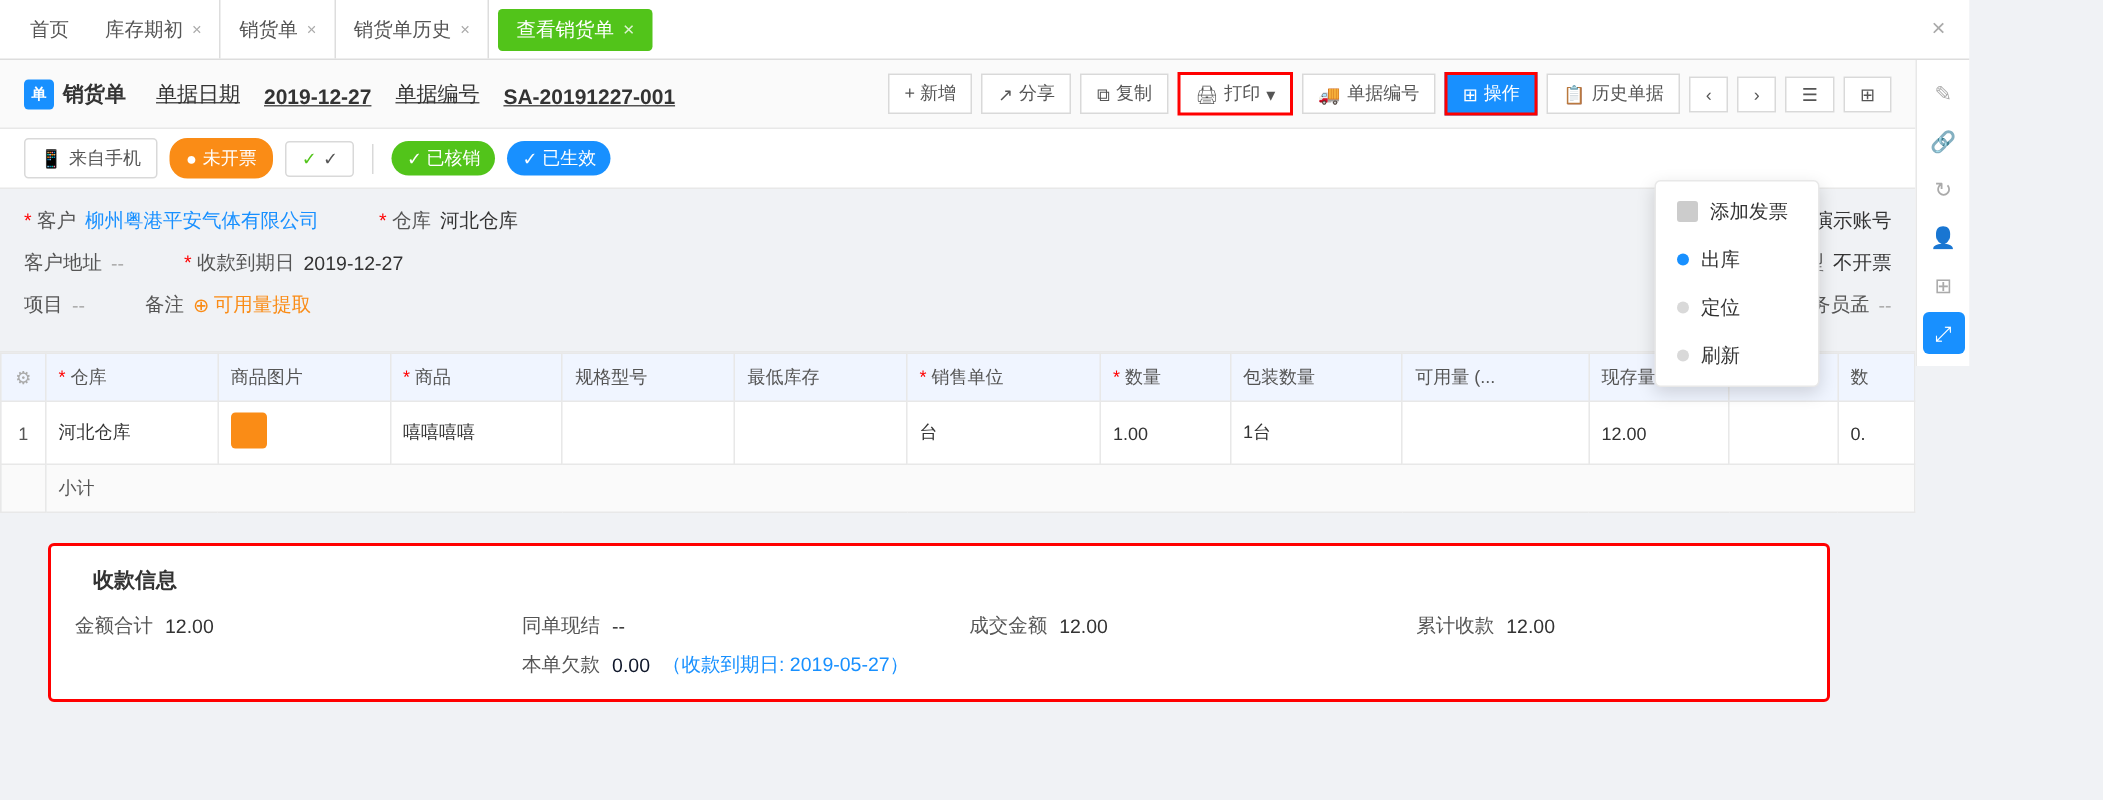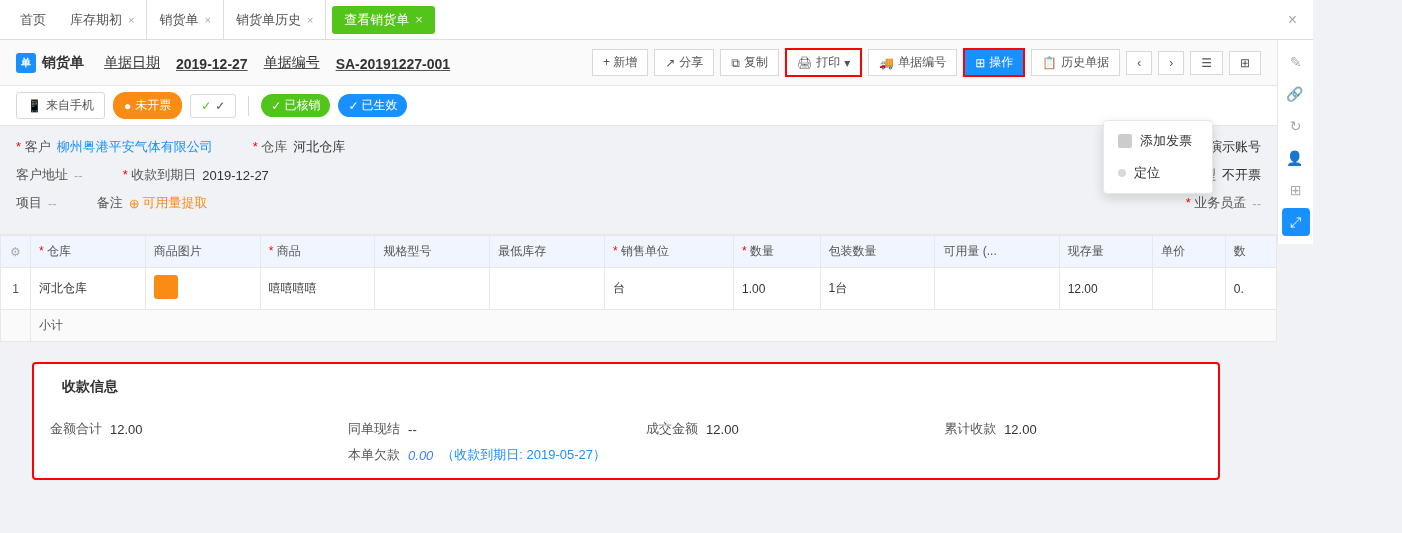--- a/index.html
+++ b/index.html
@@ -78,26 +78,26 @@
     
     .payment-section {
       margin: 12px 16px;
       border: 2px solid #f00;
       border-radius: 4px;
       padding: 14px 16px;
       background: #fff;
       display: inline-block;
       min-width: 520px;
     }
-    .payment-title { font-weight: bold; font-size: 14px; margin-bottom: 24px; padding-left: 12px; }
+    .payment-title { font-weight: bold; font-size: 14px; margin-bottom: 12px; padding-left: 12px; }
     .payment-grid { display: grid; grid-template-columns: 1fr 1fr 1fr 1fr; gap: 8px 40px; }
     .payment-row { display: flex; align-items: center; gap: 8px; }
     .payment-label { color: #555; white-space: nowrap; }
     .payment-value { color: #333; font-weight: 500; }
-    .payment-value.red { color: #3b82f6; font-style: italic; }
+    .payment-value.red { color: #0f172a; }
     .payment-value.blue { color: #1890ff; }
 
     
     .right-sidebar {
       position: absolute; right: 0; top: 40px; width: 36px;
       background: #fff; border-left: 1px solid #e8e8e8;
       display: flex; flex-direction: column; align-items: center;
       padding: 8px 0; gap: 4px;
     }
     .sidebar-icon { width: 28px; height: 28px; display: flex; align-items: center; justify-content: center; cursor: pointer; border-radius: 4px; color: #aaa; font-size: 14px; }
@@ -355,18 +355,26 @@
     <div class="sidebar-icon">⊞</div>
     <div class="sidebar-icon active" style="background:#1890ff; color:#fff; border-radius:4px;">⤢</div>
   </div>
 
   <div class="dropdown-menu">
     <div class="dropdown-item">
       <span style="width:14px;height:14px;background:#ccc;border-radius:2px;display:inline-block;"></span>
       <span>添加发票</span>
     </div>
     <div class="dropdown-item">
+      <span style="width:8px;height:8px;border-radius:50%;background:#1890ff;display:inline-block;"></span>
+      <span>出库</span>
+    </div>
+    <div class="dropdown-item">
       <span style="width:8px;height:8px;border-radius:50%;background:#d9d9d9;display:inline-block;"></span>
       <span>定位</span>
     </div>
+    <div class="dropdown-item">
+      <span style="width:8px;height:8px;border-radius:50%;background:#d9d9d9;display:inline-block;"></span>
+      <span>刷新</span>
+    </div>
   </div>
 
 </div>
 
 </body></html>

